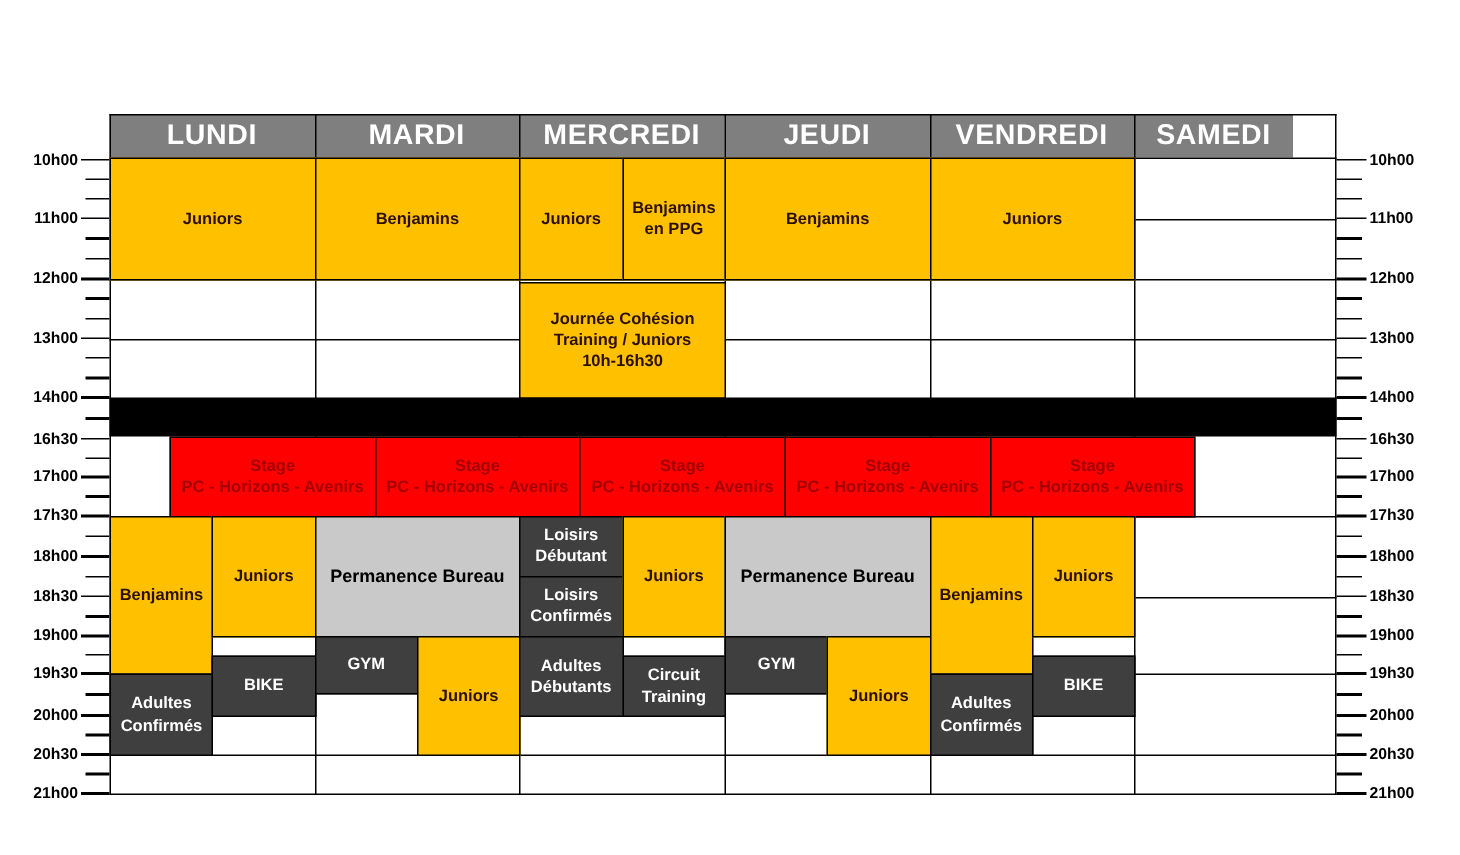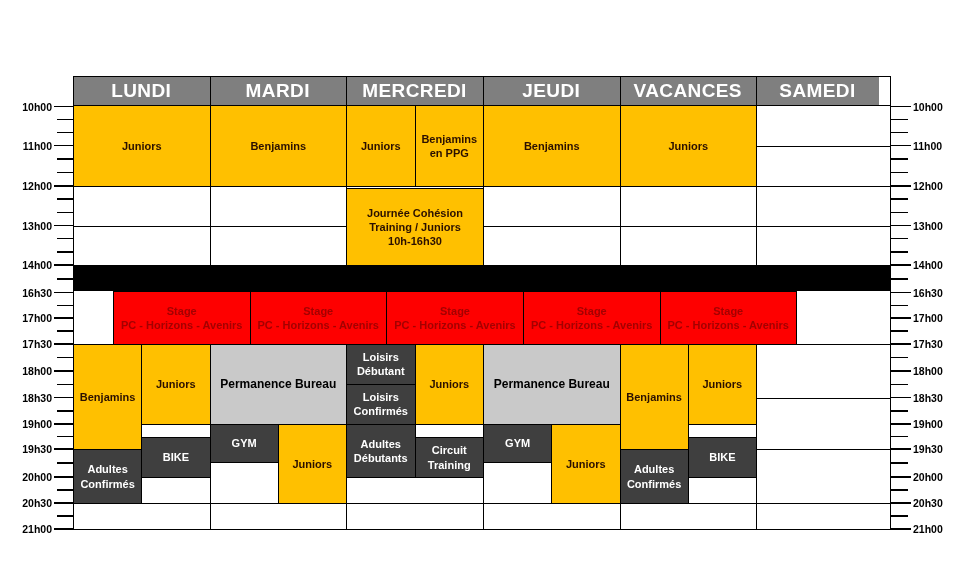--- a/index.html
+++ b/index.html
@@ -50,22 +50,22 @@
 </style>
 </head>
 <body>
 
 <div id="stage">
   <div id="headers">
       <div class="daycell" style="left: 73px; width: 136.5px;">LUNDI</div>
       <div class="daycell" style="left: 209.5px; width: 136.5px;">MARDI</div>
       <div class="daycell" style="left: 346px; width: 137px;">MERCREDI</div>
       <div class="daycell" style="left: 483px; width: 136.5px;">JEUDI</div>
-      <div class="daycell" style="left: 619.5px; width: 136.5px;">VACANCES</div>
-      <div class="daycell" style="left: 756px; width: 123px;">SAMEDI</div>
+      <div class="daycell" style="left: 619.5px; width: 136.5px;">VENDREDI</div>
+      <div class="daycell" style="left: 756px; width: 106px;">SAMEDI</div>
     </div>
   <div id="grid">
       <div class="hline" style="left: 73px; top: 76px; width: 818.4px;"></div>
       <div class="hline" style="left: 73px; top: 105px; width: 818.4px;"></div>
       <div class="hline" style="left: 73px; top: 186px; width: 818.4px;"></div>
       <div class="hline" style="left: 73px; top: 225.5px; width: 818.4px;"></div>
       <div class="hline" style="left: 73px; top: 344px; width: 818.4px;"></div>
       <div class="hline" style="left: 73px; top: 503px; width: 818.4px;"></div>
       <div class="hline" style="left: 73px; top: 529px; width: 818.4px;"></div>
       <div class="hline" style="left: 756px; top: 145.5px; width: 135.4px;"></div>

